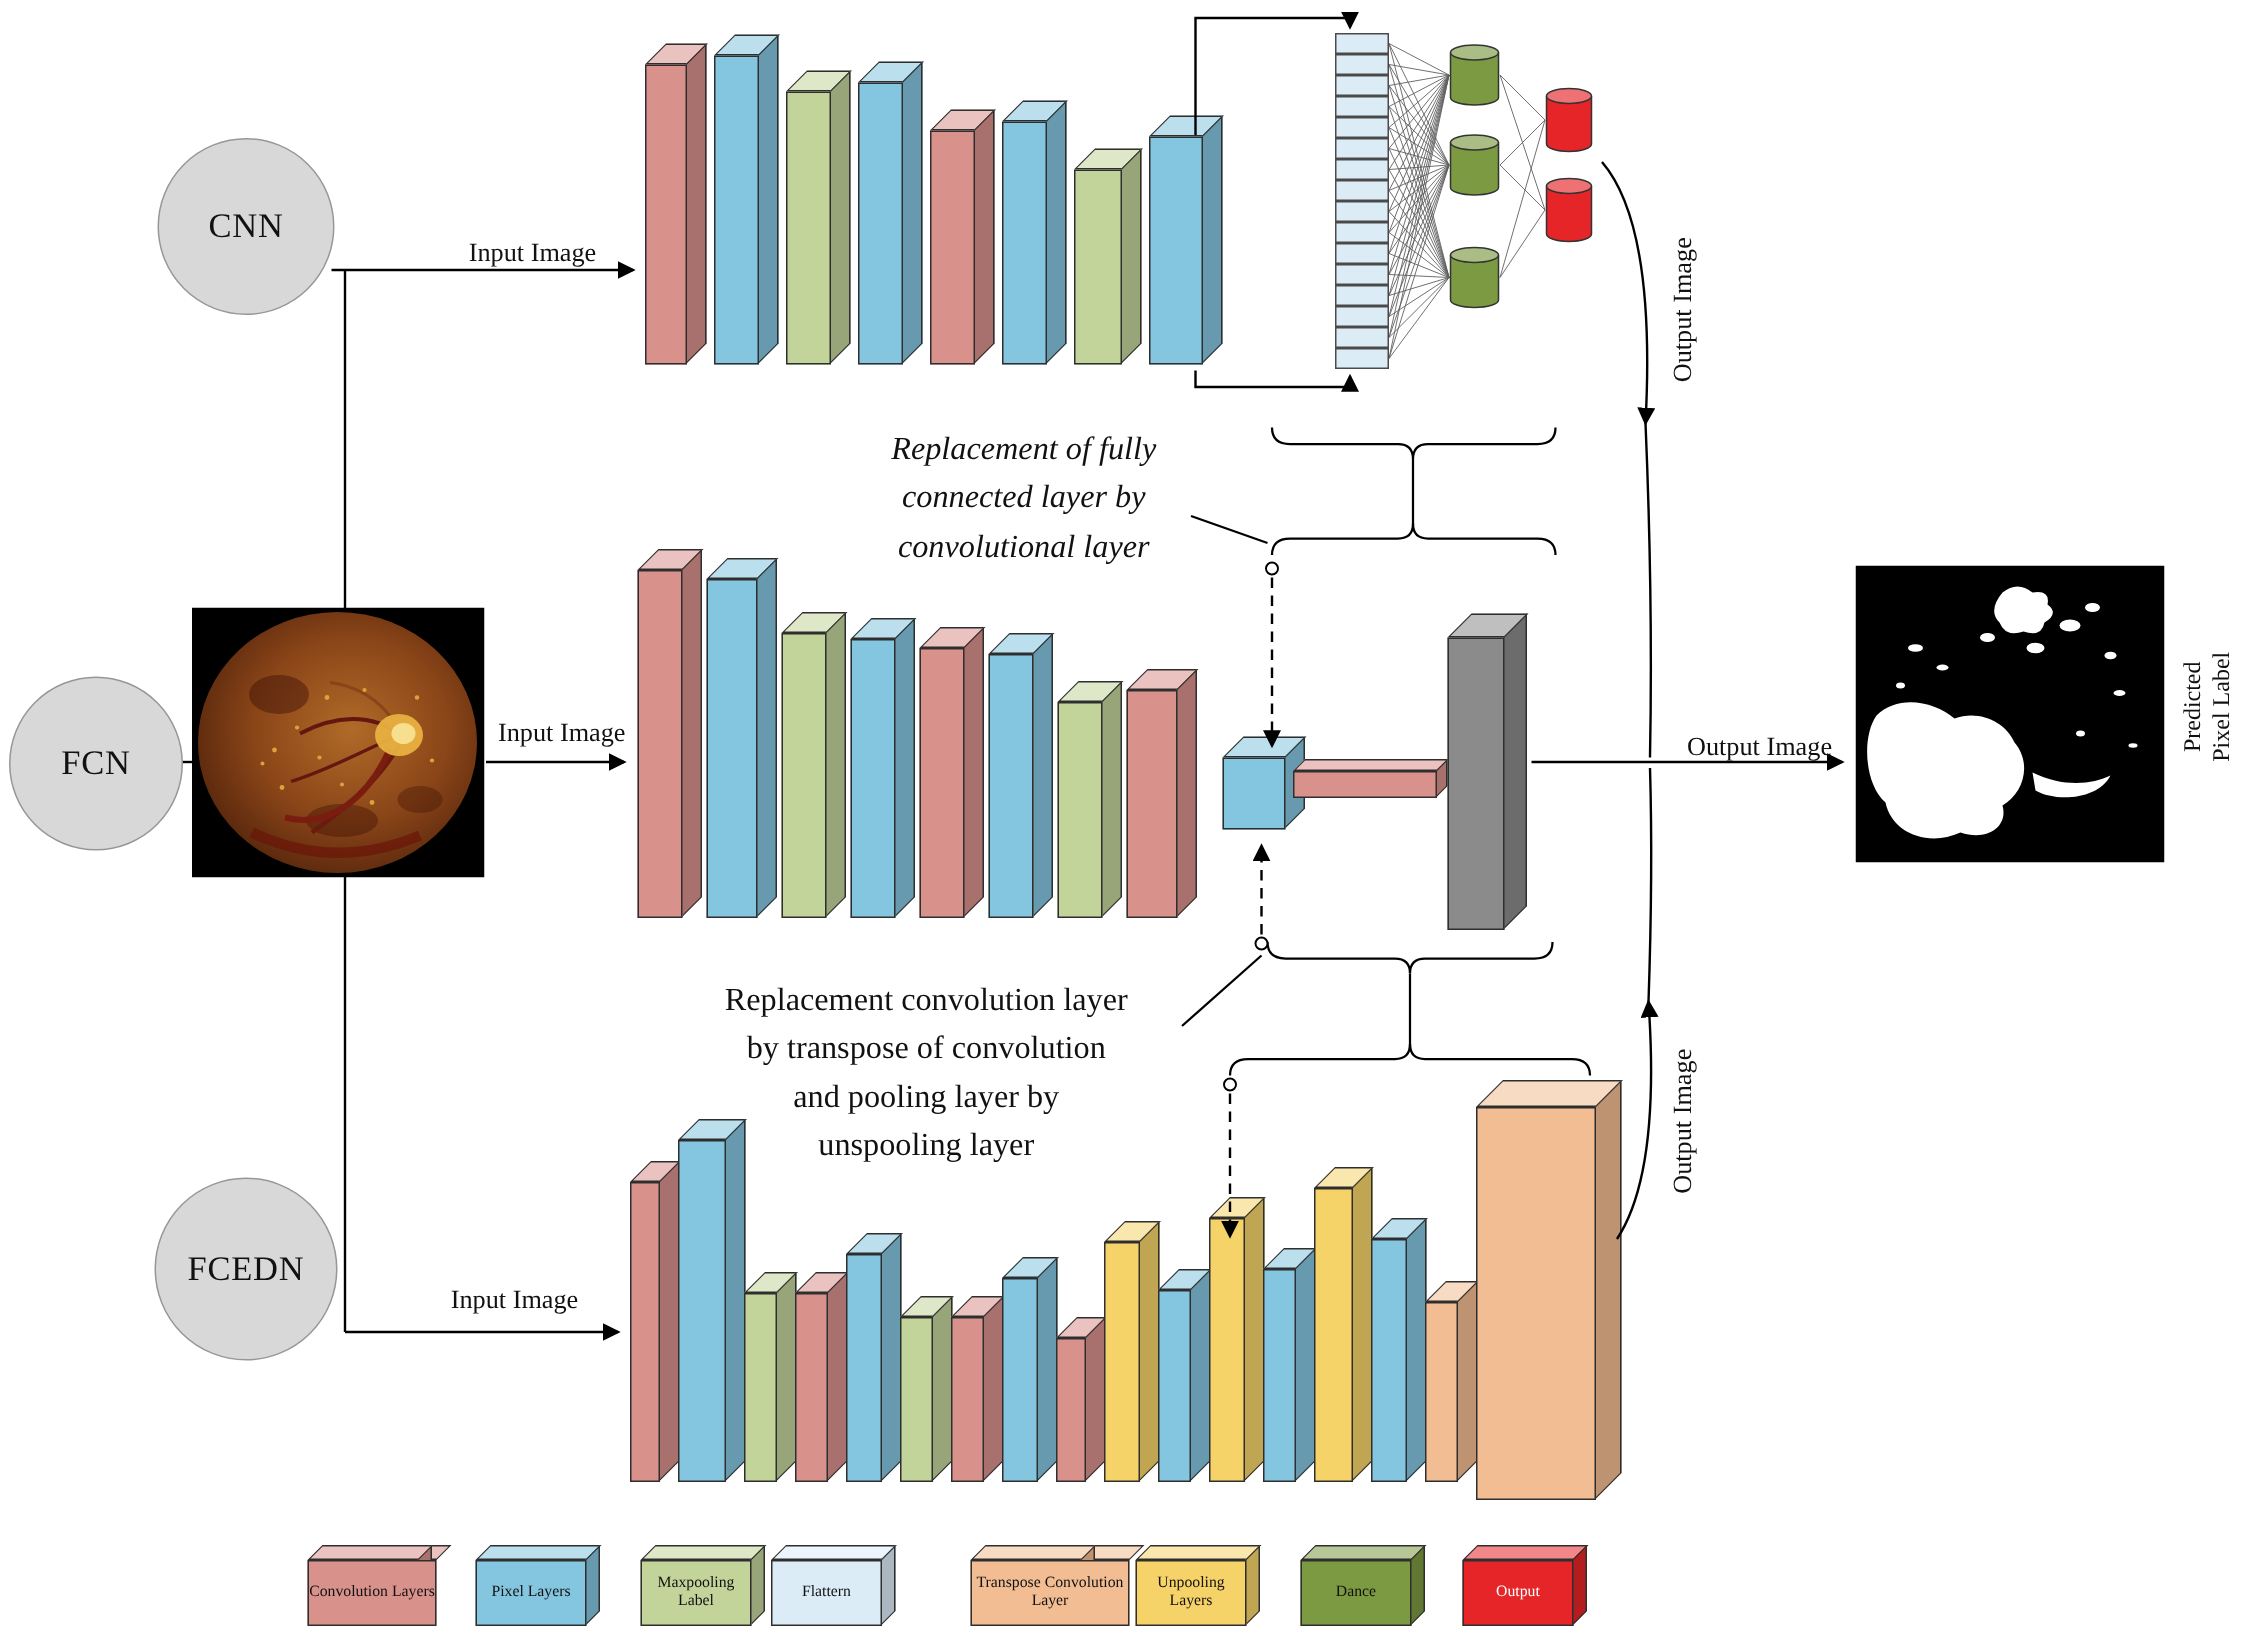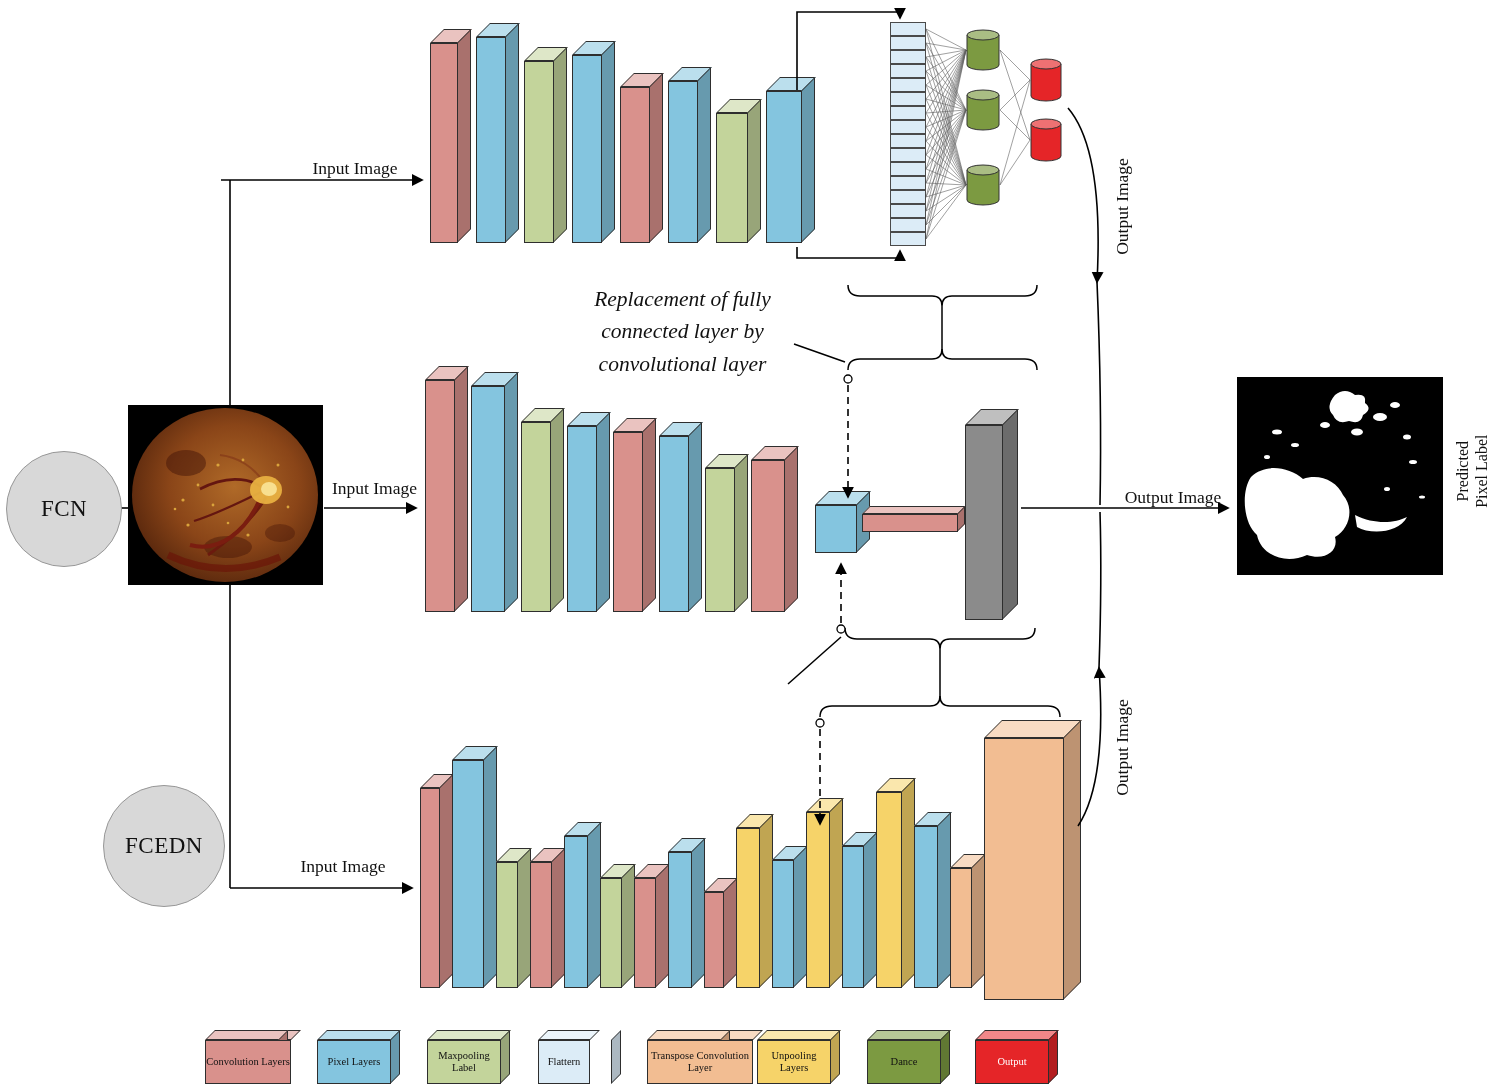--- a/index.html
+++ b/index.html
@@ -38,20 +38,23 @@
     </defs>
     <g stroke="#000" stroke-width="1.6" fill="none">
       <path d="M221,180 H422" marker-end="url(#arr)"></path>
       <path d="M230,180 V888"></path>
       <path d="M118,508 H132"></path>
       <path d="M324,508 H416" marker-end="url(#arr)"></path>
       <path d="M230,888 H412" marker-end="url(#arr)"></path>
     </g>
   </svg>
 
+  <div class="node-circle" style="left:105px;top:92px;width:116px;height:116px;">
+    <span>CNN</span>
+  </div>
   <div class="node-circle" style="left:103px;top:785px;width:120px;height:120px;">
     <span>FCEDN</span>
   </div>
   <div class="node-circle" style="left:6px;top:451px;width:114px;height:114px;">
     <span>FCN</span>
   </div>
 
   <svg class="img-layer" style="left:128px;top:405px;" width="195" height="180" viewBox="0 0 195 180">
     <defs>
       <radialGradient id="fg" cx="55%" cy="45%" r="70%">
@@ -117,20 +120,24 @@
   <div class="lbl center" style="left:322px;top:478px;width:105px;">Input Image</div>
   <div class="lbl center" style="left:288px;top:856px;width:110px;">Input Image</div>
 
   <div class="lbl center vtext" style="left:1057px;top:196px;width:130px;">Output Image</div>
   <div class="lbl center vtext" style="left:1057px;top:737px;width:130px;">Output Image</div>
   <div class="lbl center" style="left:1110px;top:487px;width:126px;">Output Image</div>
 
   <div class="lbl big-text center" style="left:545px;top:283px;width:275px;font-style:italic;">Replacement of fully
 connected layer by
 convolutional layer</div>
+  <div class="lbl big-text center" style="left:440px;top:650px;width:355px;">Replacement  convolution layer
+by transpose of convolution
+and pooling layer by
+unspooling layer</div>
 
   <div class="lbl center vtext" style="left:1412px;top:452px;width:120px;font-size:16px;white-space:pre-line;">Predicted
 Pixel Label</div>
 
   <svg id="ov-top" class="ov" width="1500" height="1090">
     <g stroke="#000" stroke-width="1.6" fill="none">
       <path d="M797,90 V12 H900 V18" marker-end="url(#arr)"></path>
       <path d="M797,247 V258 H900 V251" marker-end="url(#arr)"></path>
       <path d="M1068,108 Q1104,150 1097,282" marker-end="url(#arr)"></path>
       <path d="M1097,282 Q1102,400 1100,505"></path>
@@ -442,21 +449,21 @@
       <i class="f side" style="width: 10px; left: 73px; background: rgb(103, 154, 174);"></i>
       <i class="f front" style="background: rgb(132, 197, 223);"></i>
       <div class="legend-label">Pixel Layers</div>
     </div>
     <div class="box3d" style="left: 427px; top: 1040px; width: 74px; height: 44px;">
       <i class="f top" style="height: 10px; top: -10px; background: rgb(222, 231, 200);"></i>
       <i class="f side" style="width: 10px; left: 73px; background: rgb(152, 165, 121);"></i>
       <i class="f front" style="background: rgb(195, 212, 155);"></i>
       <div class="legend-label">Maxpooling Label</div>
     </div>
-    <div class="box3d" style="left: 538px; top: 1040px; width: 52px; height: 44px;">
+    <div class="box3d" style="left: 514px; top: 1040px; width: 74px; height: 44px;">
       <i class="f top" style="height: 10px; top: -10px; background: rgb(236, 245, 251);"></i>
       <i class="f side" style="width: 10px; left: 73px; background: rgb(172, 184, 193);"></i>
       <i class="f front" style="background: rgb(220, 236, 247);"></i>
       <div class="legend-label">Flattern</div>
     </div>
     <div class="box3d" style="left: 647px; top: 1040px; width: 74px; height: 44px; padding-left: 32px;">
       <i class="f top" style="height: 10px; top: -10px; background: rgb(248, 219, 195);"></i>
       <i class="f side" style="width: 10px; left: 73px; background: rgb(189, 147, 114);"></i>
       <i class="f front" style="background: rgb(242, 189, 146);"></i>
       <div class="legend-label">Transpose Convolution Layer</div>

